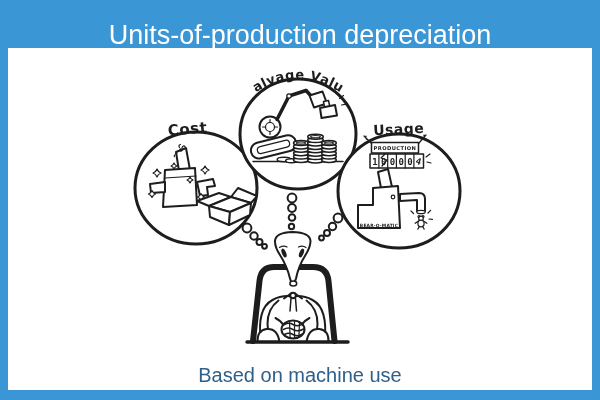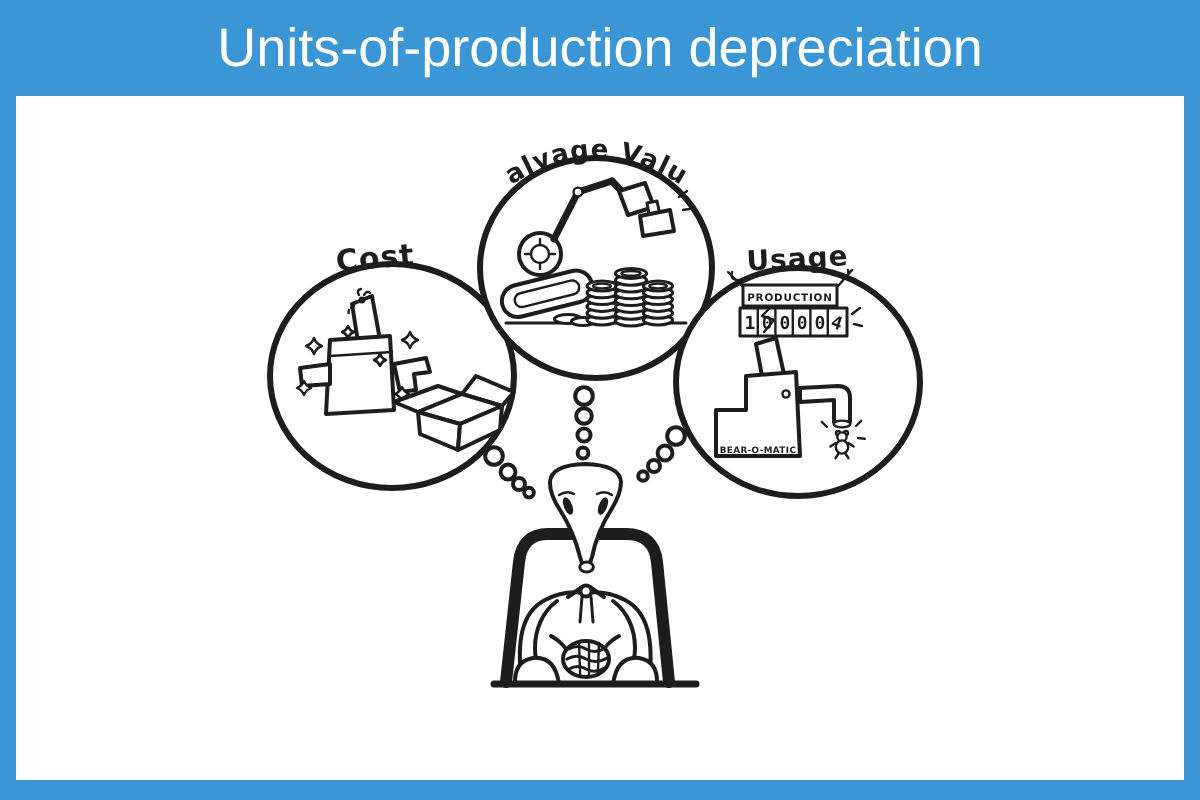--- a/index.html
+++ b/index.html
@@ -1,18 +1,18 @@
 <!DOCTYPE html>
 <html><head>
 <meta charset="utf-8">
 <style>
   html,body{margin:0;padding:0;background:#ffffff;}
   .screen{position:relative;width:600px;height:400px;background:#3b96d6;overflow:hidden;
           font-family:"Liberation Sans",sans-serif;}
-  .header{position:absolute;top:6px;left:0;width:600px;height:37px;
+  .header{position:absolute;top:17px;left:0;width:600px;height:37px;
           display:flex;align-items:center;justify-content:center;}
   .title{color:#ffffff;font-weight:200;font-size:27px;letter-spacing:0px;}
   .content{position:absolute;left:8px;top:48px;width:584px;height:342px;background:#ffffff;}
   .illustration{position:absolute;left:0;top:0;width:600px;height:400px;}
   .caption{position:absolute;left:0;bottom:13px;width:100%;text-align:center;
            color:#2e608a;font-weight:300;font-size:20px;}
   
   .ink{stroke:#1d1d1d;fill:none;stroke-linecap:round;stroke-linejoin:round;}
   .fw{fill:#ffffff;}
   .fi{fill:#1d1d1d;stroke:none;}
@@ -218,14 +218,15 @@
       <circle cx="293" cy="295.5" r="2.8" class="ink s2 fw"></circle>
       <path class="ink s2 fw" d="M275,241 Q275.5,232.5 292.5,232 Q310,232.5 310.5,241 Q310.5,247 305.5,255 Q298.5,266 296,278.5 Q295,282.5 292.7,282.5 Q291,282.5 290,278.5 Q287,266 280,255 Q274.8,247 275,241 Z"></path>
       <path class="ink s12" d="M279.5,247.5 q4,-2.5 7.5,-0.5 M298.5,247 q4,-2 7.5,0.5"></path>
       <ellipse cx="284" cy="253" rx="2.1" ry="4.6" class="fi" transform="rotate(-22 284 253)"></ellipse>
       <ellipse cx="301.5" cy="253" rx="2.1" ry="4.6" class="fi" transform="rotate(22 301.5 253)"></ellipse>
       <ellipse cx="293.3" cy="283.5" rx="3.4" ry="2.5" class="ink s15 fw"></ellipse>
       <path class="ink s35" d="M247,342 L348,342"></path>
     </g>
   </svg>
 
+  <div class="caption">Based on machine use</div>
 
 </div>
 
 </body></html>

